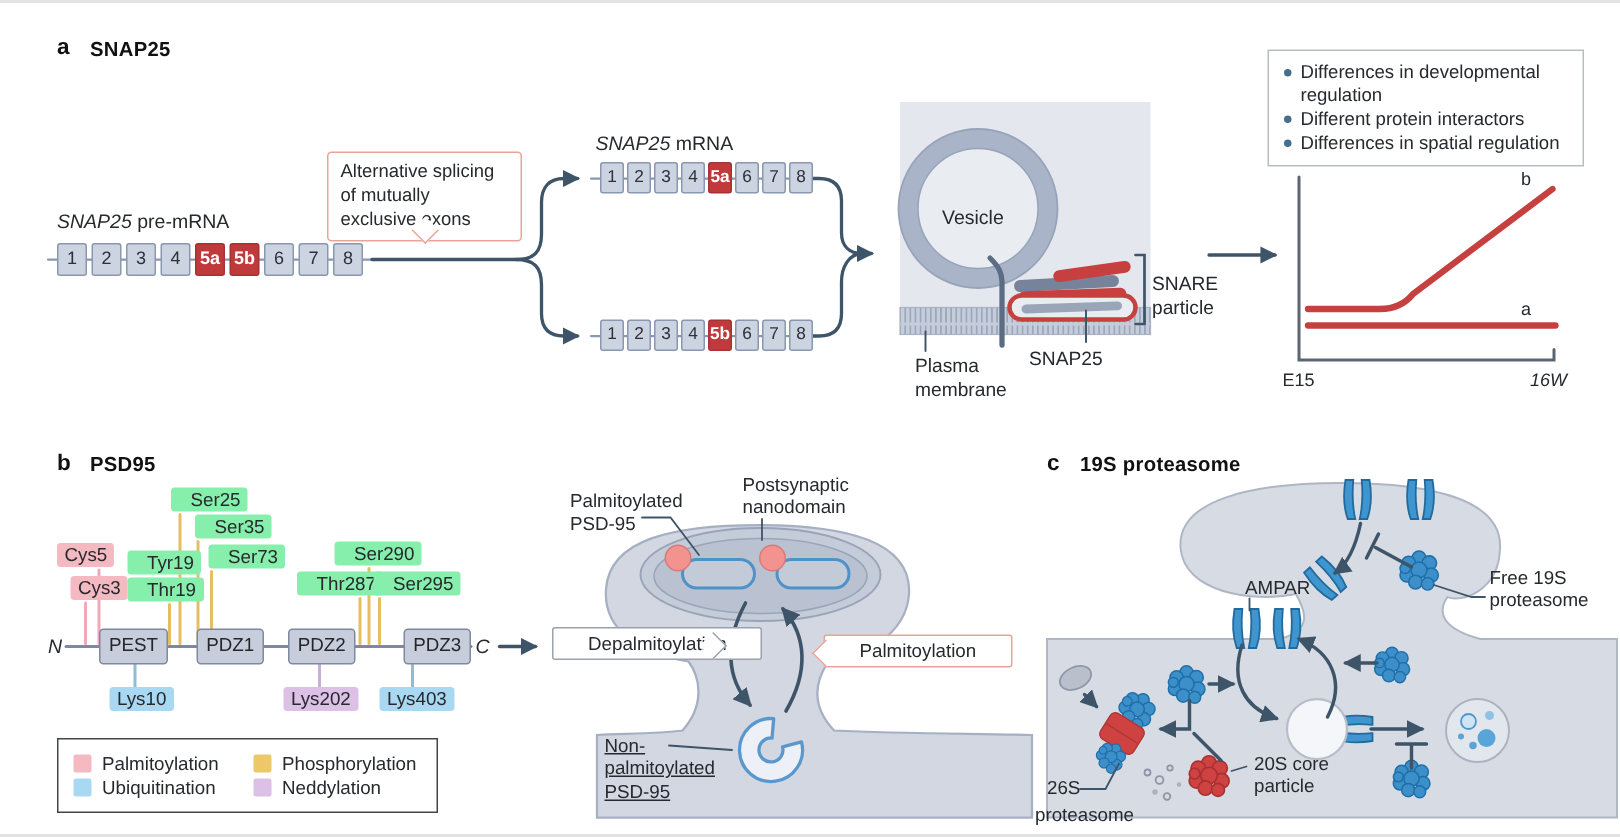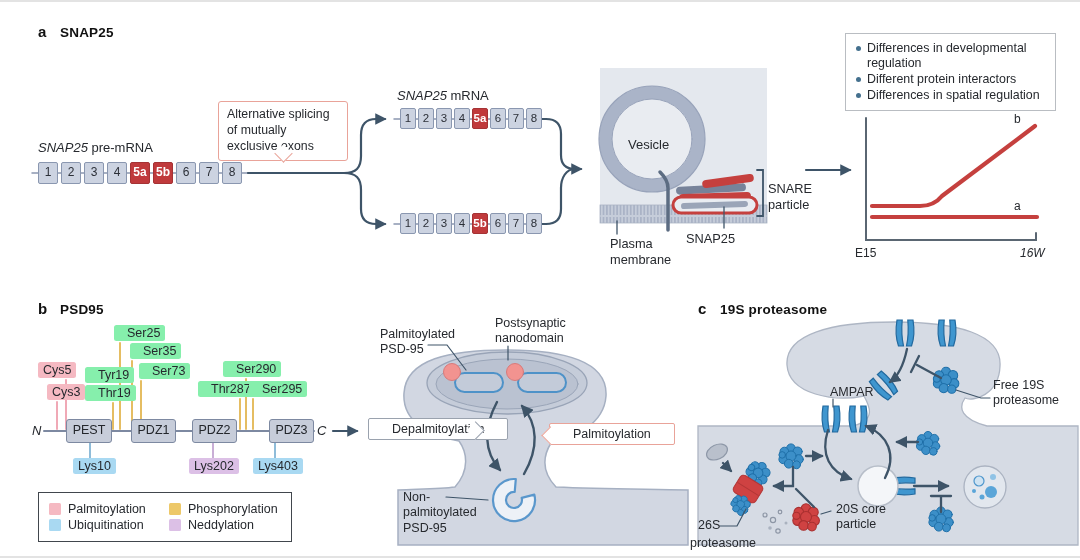--- a/index.html
+++ b/index.html
@@ -345,21 +345,21 @@
   <div class="tail" style="left:544px;top:429px;border-bottom:1.5px solid #e9a399;border-left:1.5px solid #e9a399;"></div>
 
   <div class="lbl" style="left:380px;top:327px;">
     <div>Palmitoylated</div>
     <div>PSD-95</div>
   </div>
   <div class="lbl" style="left:495px;top:316px;">
     <div>Postsynaptic</div>
     <div>nanodomain</div>
   </div>
-  <div class="lbl" style="left:403px;top:490px;">
+  <div class="lbl" style="left:403px;top:490px;text-decoration:underline;">
     <div>Non-</div>
     <div>palmitoylated</div>
     <div>PSD-95</div>
   </div>
 
   <div class="legend" style="left:38px;top:492px;width:254px;">
     <div class="lrow">
       <div class="litem" style="width:120px;">
           <span class="sw" style="background:#f5b9c2;"></span>
           <span>Palmitoylation</span>

